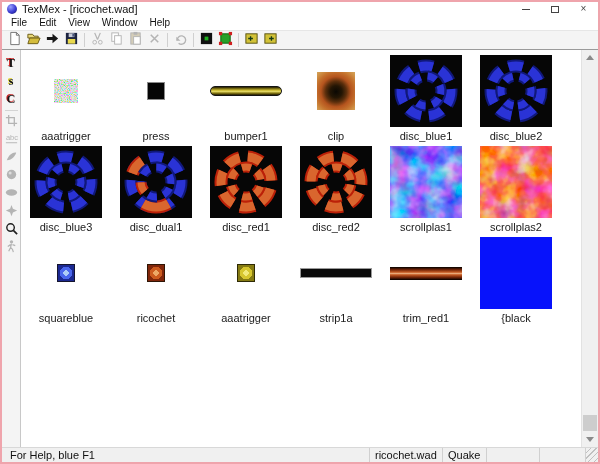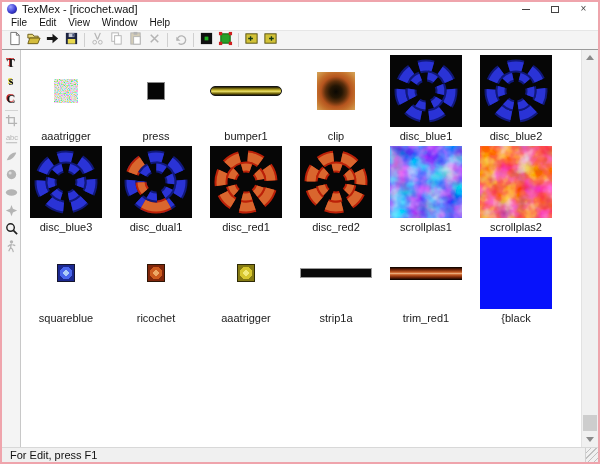--- a/index.html
+++ b/index.html
@@ -496,17 +496,23 @@
           <div class="tri-up"></div>
         </div>
       <div class="sb-thumb"></div>
       <div class="sb-btn sb-down">
           <div class="tri-down"></div>
         </div>
     </div>
   </div>
 
   <div class="statusbar">
-    <div class="sb-msg">For Edit, press F1</div>
+    <div class="sb-msg">For Help, blue F1</div>
+    <span id="statuspanes" style="display:flex">
+        <div class="sb-pane" style="width: 73px;">ricochet.wad</div>
+        <div class="sb-pane" style="width: 44px;">Quake</div>
+        <div class="sb-pane" style="width: 53px;"></div>
+        <div class="sb-pane" style="width: 46px;"></div>
+      </span>
     <div class="sb-grip"></div>
   </div>
 
 </div>
 
 </body></html>

